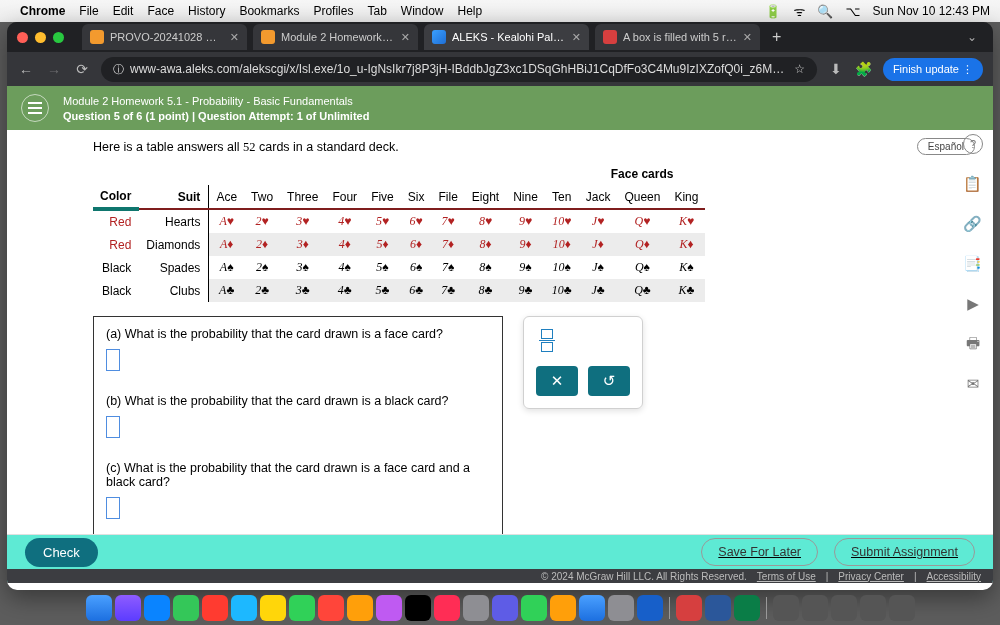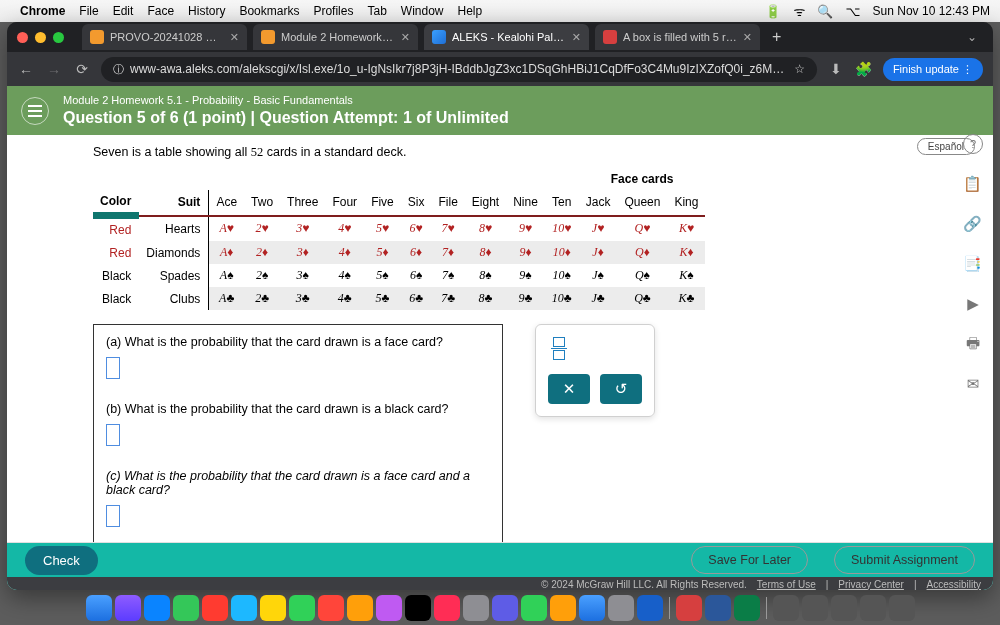--- a/index.html
+++ b/index.html
@@ -39,21 +39,21 @@
   .finish-btn{background:#1a73e8;color:#fff;padding:5px 10px;border-radius:14px;font-size:11px;}
   
   .content { flex: 1; background: #fff; position: relative; overflow: hidden; }
   
   
   .aleks-hdr { background: #6c9d5c; color: #fff; display: flex; align-items: center; padding: 8px 14px; }
   .burger { width: 28px; height: 28px; border:1px solid rgba(255,255,255,.6); border-radius:50%; display:flex; flex-direction:column; justify-content:center; align-items:center; gap:3px; margin-right:14px;}
   .burger span{width:14px;height:2px;background:#fff;}
   .aleks-hdr .titles{flex:1;}
   .hw-title{font-size:11px; margin-bottom:3px;}
-  .q-line{font-size:16px;}
+  .q-line{font-size:11px;}
   .q-strong{font-weight:600;}
   .user-btn{border:1px solid #fff; padding:5px 18px; border-radius:4px; font-size:13px; display:flex; align-items:center; gap:6px;}
   .chev{font-size:11px;}
   .espanol{position:absolute; right:18px; top:52px; border:1px solid #888; color:#444; padding:2px 10px; border-radius:10px; font-size:10px; background:#fff;}
   
   
   .problem { padding: 10px 30px 10px 86px; font-size: 12.5px; color: #000; position: relative; }
   .problem .lead{margin-bottom:8px;}
   .problem .lead .n{font-family: 'Times New Roman', serif;}
   
@@ -64,43 +64,43 @@
   .card-table .lcol{border-right:1px solid #000; text-align:right; padding-right:8px;}
   .card-table .face-hdr{font-weight:600;}
   .card-table .shade td.cel{background:#ececec;}
   .red{color:#b22222; font-weight:600;}
   .black{color:#000; font-weight:600;}
   .cel{font-family:'Times New Roman',serif; font-style:italic; white-space:nowrap;}
   .suit{font-style:normal;}
   
   .instr{margin-bottom:12px; line-height:1.5;}
   
-  .qa-row{display:flex; gap:32px; align-items:flex-start;}
+  .qa-row{display:flex; gap:20px; align-items:flex-start;}
   .qbox{border:1px solid #333; width:410px; padding:10px 12px;}
   .qpart{margin-bottom:20px;}
-  .qpart:last-child{margin-bottom:4px;font-style:italic;}
+  .qpart:last-child{margin-bottom:4px;}
   .ans-slot{display:inline-block; width:14px; height:22px; border:1px solid #4f8de0; margin-top:8px;}
   
   .palette{border:1px solid #d0d0d0; border-radius:6px; padding:12px; box-shadow:0 2px 6px rgba(0,0,0,.12); display:flex; flex-direction:column; align-items:flex-start; gap:14px;}
   .frac-btn{width:22px; display:flex; flex-direction:column; align-items:center; color:#1f7fbf; font-size:9px;}
   .frac-btn .box{width:12px;height:10px;border:1px solid #1f7fbf;}
   .frac-btn .bar{width:16px;height:1px;background:#1f7fbf;margin:1px 0;}
   .pal-row{display:flex;gap:10px;}
   .pal-btn{width:42px;height:30px;background:#0f6f7f;color:#fff;border-radius:4px;display:flex;align-items:center;justify-content:center;font-size:15px;}
   
   
   .side-tools{position:absolute; right:0; top:48px; width:40px; display:flex; flex-direction:column; align-items:center; gap:20px; color:#777; font-size:15px;}
   .side-tools .tool{width:20px;height:20px;display:flex;align-items:center;justify-content:center;}
   .circle{border:1.5px solid #888;border-radius:50%;width:18px;height:18px;font-size:11px;line-height:15px;text-align:center;}
   
   
-  .aleks-ftr{position:absolute; bottom:0; left:0; right:0; height:48px; background:#14b8a6; border-top:1px solid #e0e0e0;}
+  .aleks-ftr{position:absolute; bottom:8px; left:0; right:0; height:48px; background:#5eead4; border-top:1px solid #e0e0e0;}
   .ftr-inner{display:flex;align-items:center;height:34px;padding:0 18px;}
   .check-btn{background:#0f6f7f;color:#fff;padding:7px 18px;border-radius:16px;font-size:13px;}
-  .ftr-right{margin-left:auto;display:flex;gap:26px;}
+  .ftr-right{margin-left:auto;display:flex;gap:16px;text-decoration:underline;}
   .pill{border:1px solid #999;color:#333;padding:6px 16px;border-radius:16px;font-size:12.5px;}
   .legal{background:#3c3d41;color:#bbb;font-size:10px;height:14px;display:flex;align-items:center;justify-content:flex-end;padding:0 12px;gap:10px;}
   .legal .link{text-decoration:underline;}
   
   
   .dock{position:absolute;bottom:2px;left:0;right:0;height:30px;display:flex;align-items:center;justify-content:center;gap:3px;}
   .dock .app{width:26px;height:26px;border-radius:6px;}
   .c1{background:linear-gradient(#4aa0ff,#1c6fe0);} .c2{background:linear-gradient(#8e5cff,#5c3cff);}
   .c3{background:#0a84ff;} .c4{background:#34c759;} .c5{background:#ff3b30;}
   .c6{background:#1db8ff;} .c7{background:#ffd60a;} .c8{background:#30d158;}
@@ -188,42 +188,42 @@
         </div>
       <div class="titles">
         <div class="hw-title">Module 2 Homework 5.1 - Probability - Basic Fundamentals</div>
         <div class="q-line"><span class="q-strong">Question 5 of 6 (1 point)  |  Question Attempt: 1 of Unlimited</span></div>
       </div>
     </div>
     <span class="espanol">Español</span>
 
     <div class="problem">
       <div class="lead">
-        <span>Seven is a table showing all </span><span class="n">52</span><span> cards in a standard deck.</span>
+        <span>Here is a table answers all </span><span class="n">52</span><span> cards in a standard deck.</span>
       </div>
 
       <table class="card-table" id="card-table">
           <tbody>
             <tr>
               <th></th>
               <th></th>
               <th></th>
               <th></th>
               <th></th>
               <th></th>
               <th></th>
               <th></th>
               <th></th>
               <th></th>
               <th></th>
               <th></th>
               <th colspan="3" class="face-hdr">Face cards</th>
             </tr>
             <tr class="hrow">
-              <th class="lcol" style="border-right:none;border-bottom:7px solid #0f766e;text-align:center"><b>Color</b></th>
+              <th class="lcol" style="border-right:none;border-bottom:4px solid #0f766e;text-align:center"><b>Color</b></th>
               <th class="lcol"><b>Suit</b></th>
               <th>Ace</th>
               <th>Two</th>
               <th>Three</th>
               <th>Four</th>
               <th>Five</th>
               <th>Six</th>
               <th>File</th>
               <th>Eight</th>
               <th>Nine</th>

